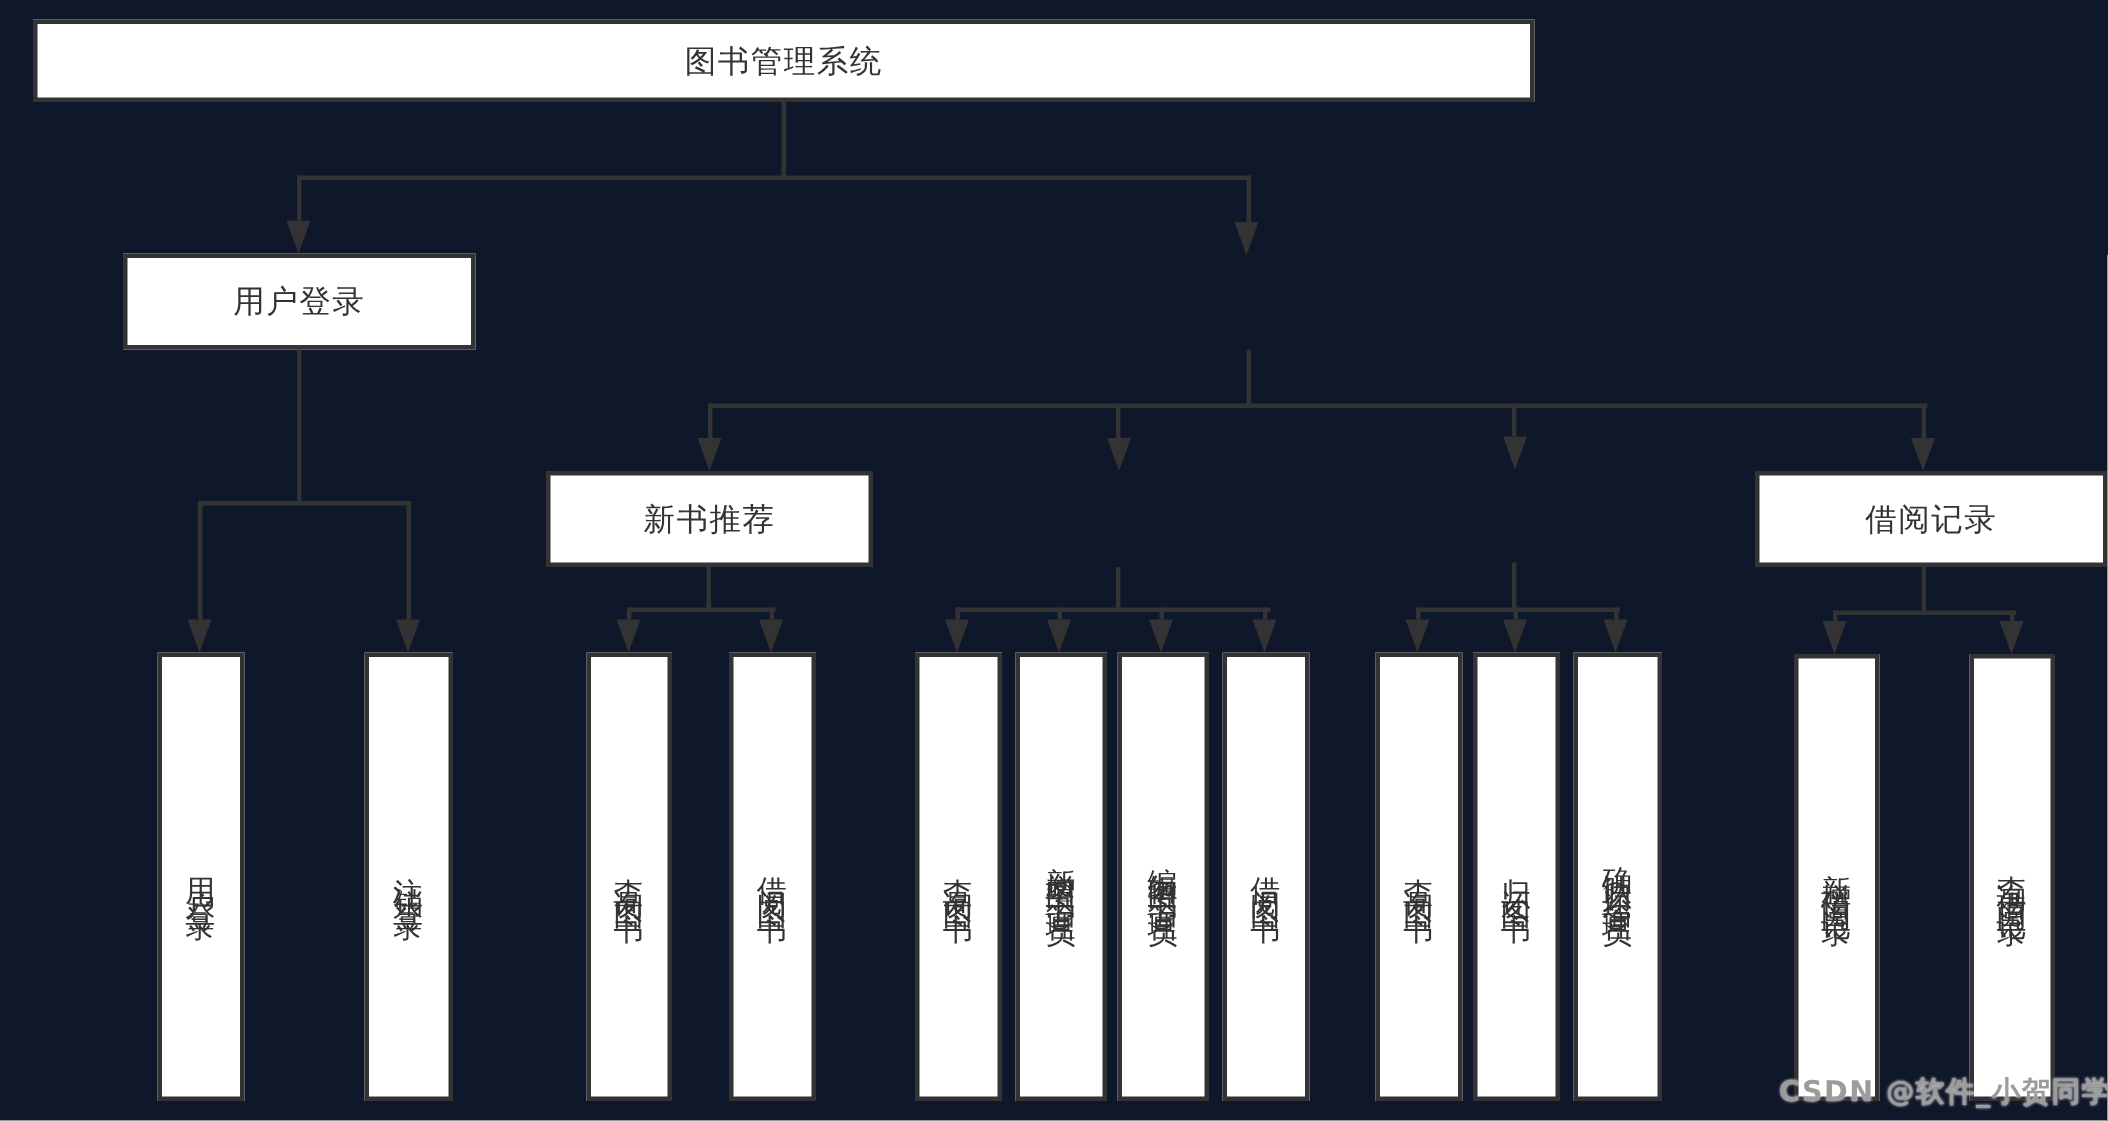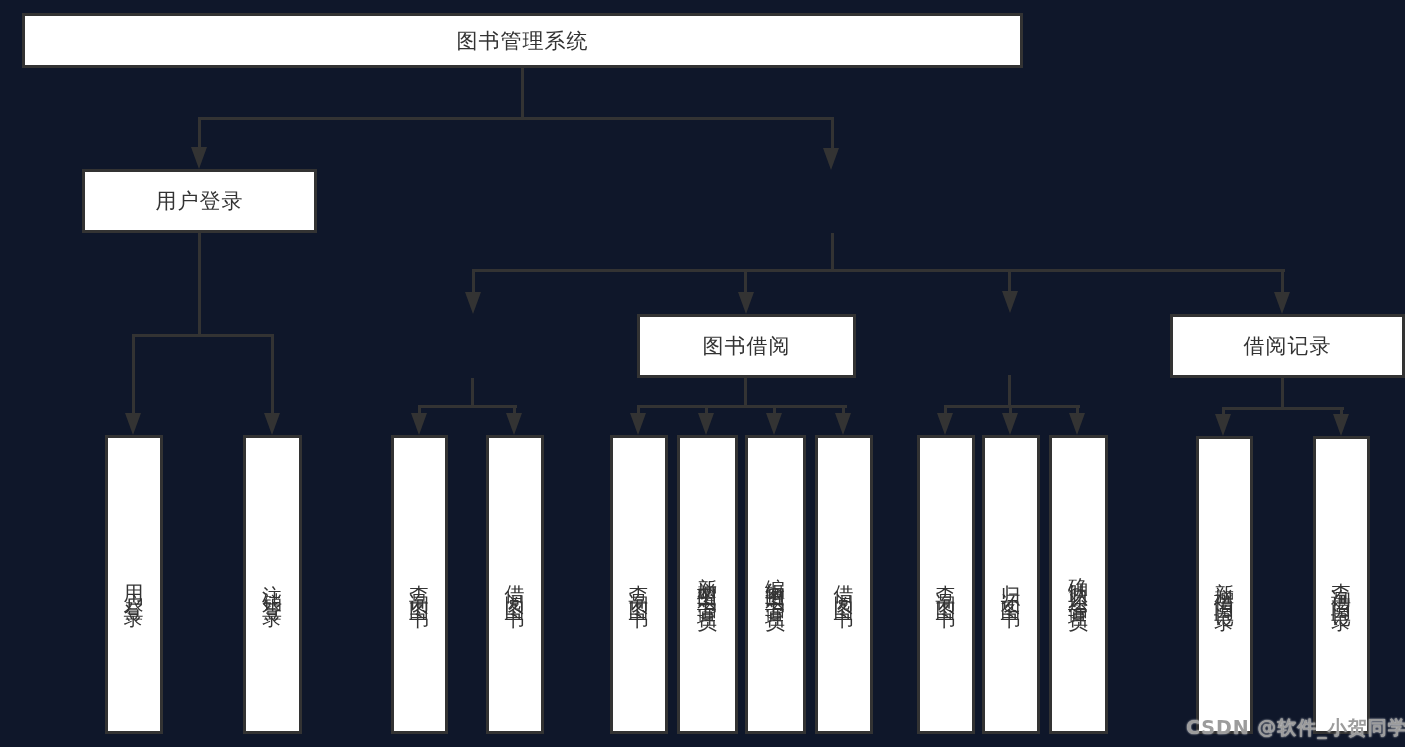--- a/index.html
+++ b/index.html
@@ -64,22 +64,22 @@
 <div class="canvas">
 
   <div class="box h" style="left:22px;top:13px;width:1001px;height:55px;">
     <span>图书管理系统</span>
   </div>
 
   <div class="box h" style="left:82px;top:169px;width:235px;height:64px;">
     <span>用户登录</span>
   </div>
 
-  <div class="box h" style="left:637px;top:314px;width:219px;height:64px;">
-    <span>图书借阅</span>
+  <div class="box h" style="left:364px;top:314px;width:218px;height:64px;">
+    <span>新书推荐</span>
   </div>
   <div class="box h" style="left:1170px;top:314px;width:235px;height:64px;">
     <span>借阅记录</span>
   </div>
 
   <div class="box v" style="left:105px;top:435px;width:58px;height:299px;">
     <span>用户登录</span>
   </div>
   <div class="box v" style="left:243px;top:435px;width:59px;height:299px;">
     <span>注销登录</span>

